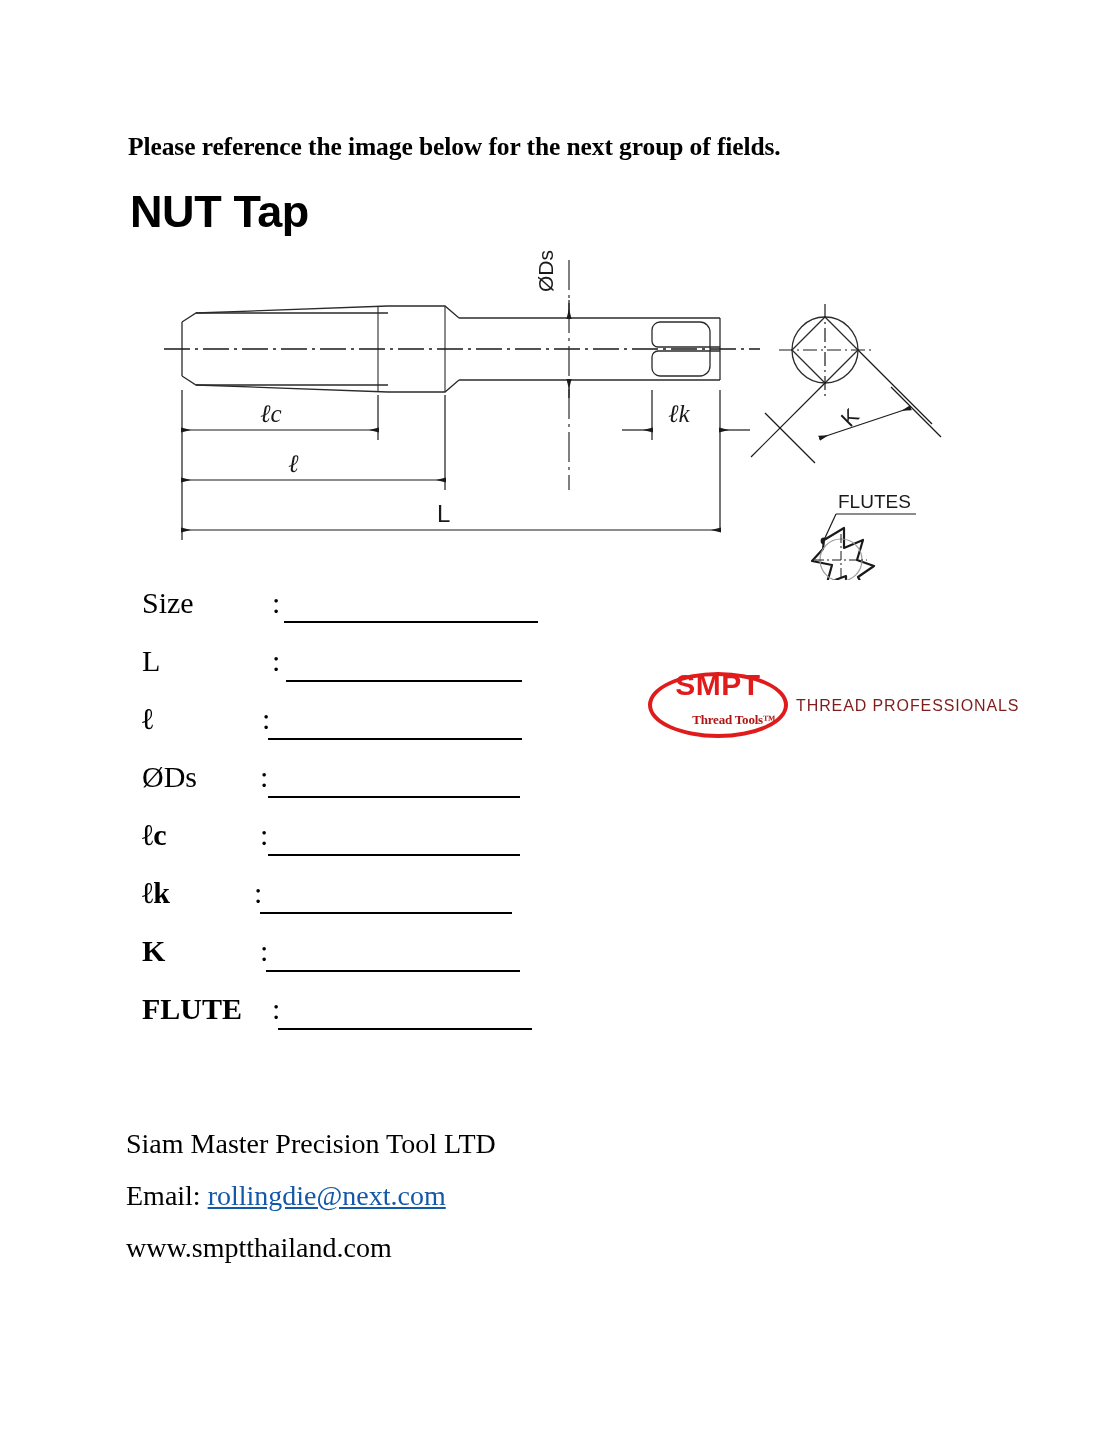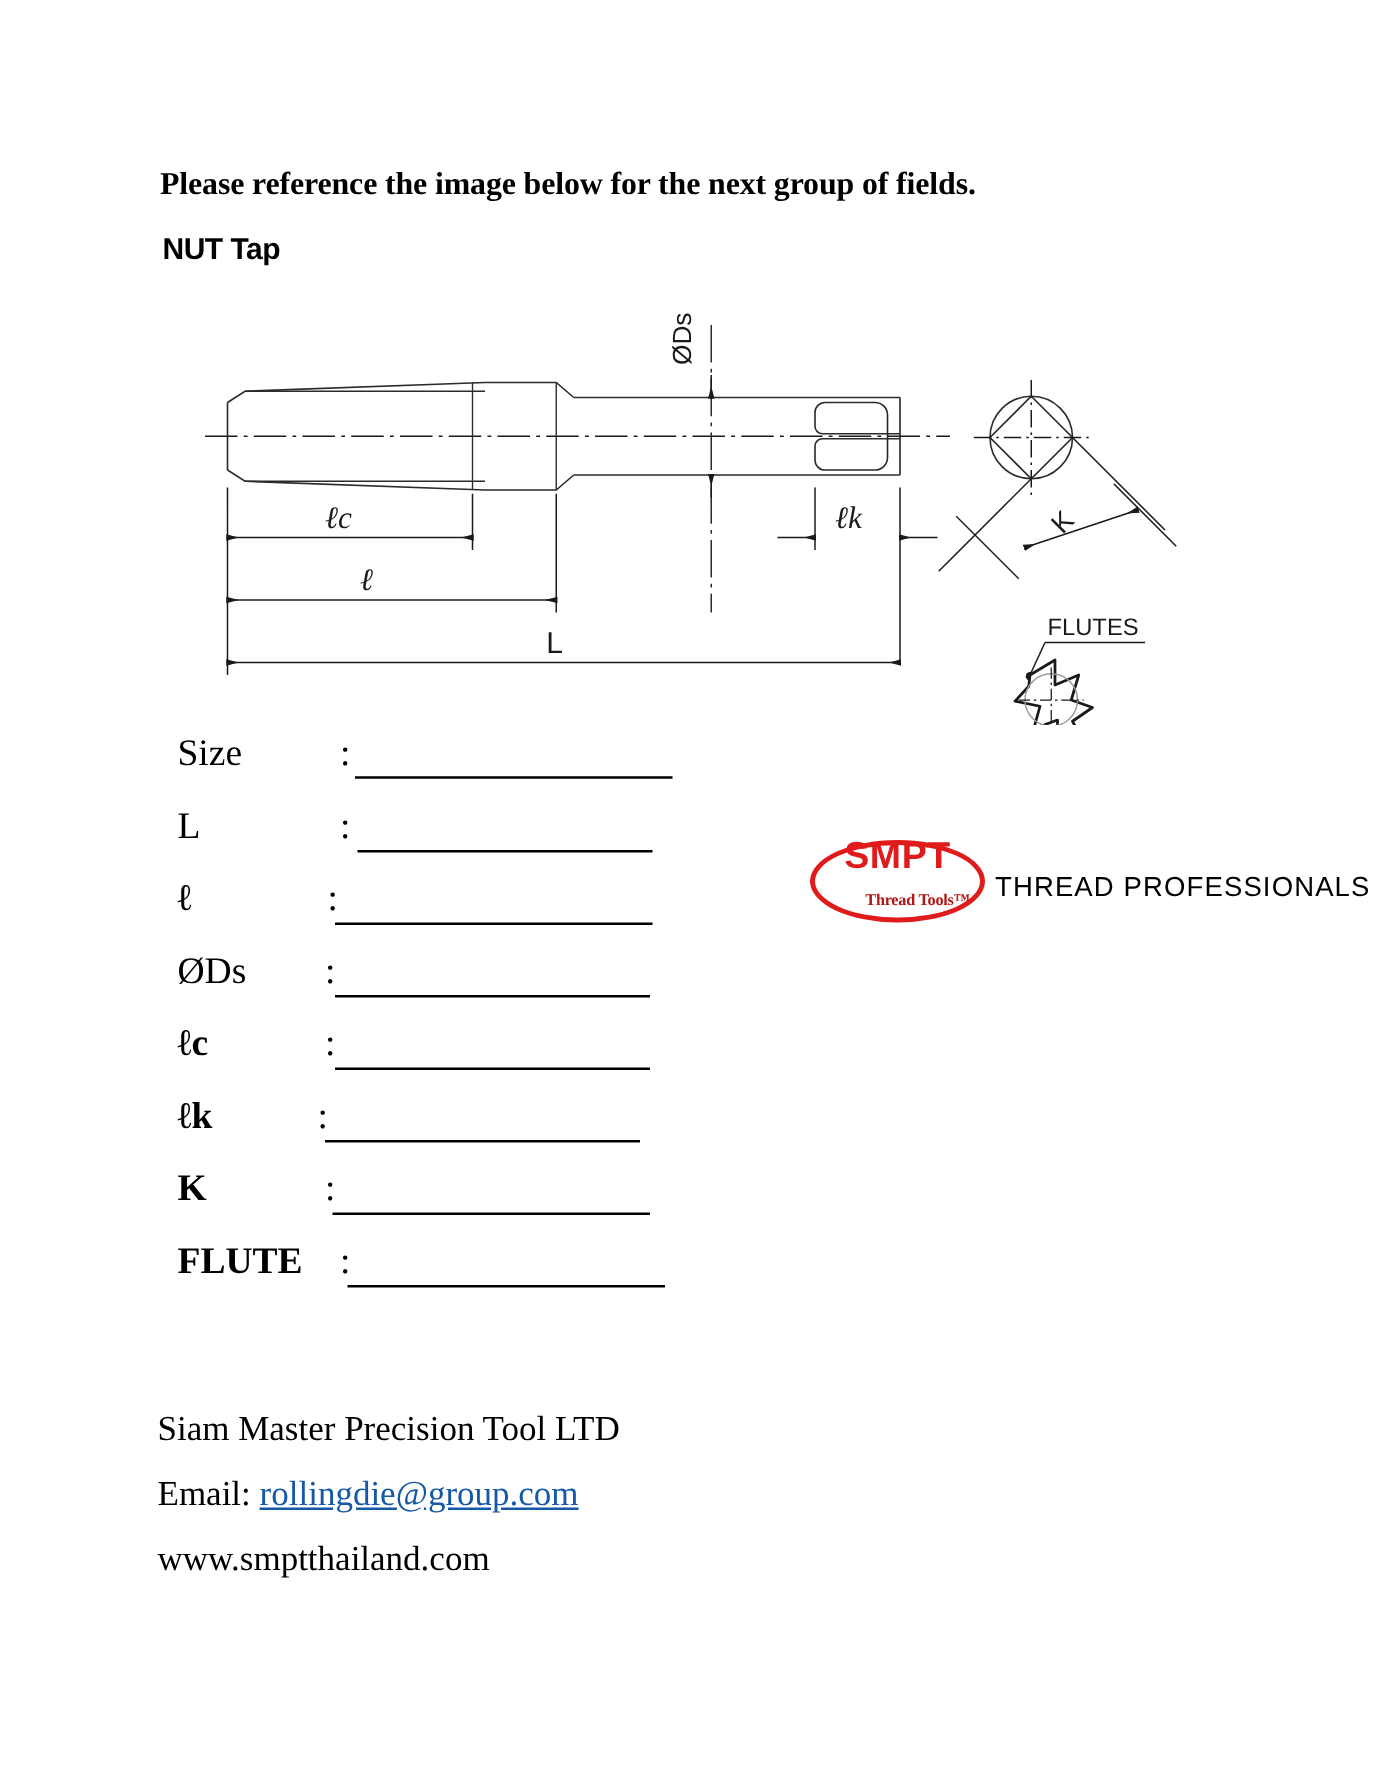--- a/index.html
+++ b/index.html
@@ -35,21 +35,21 @@
     white-space: nowrap;
   }
 
   
   .heading {
     position: absolute;
     left: 130px;
     top: 186px;
     font-family: "Liberation Sans", sans-serif;
     font-weight: bold;
-    font-size: 24px;
+    font-size: 45px;
     letter-spacing: -0.4px;
     white-space: nowrap;
   }
 
   
   .drawing {
     position: absolute;
     left: 160px;
     top: 240px;
     width: 830px;
@@ -131,22 +131,22 @@
     font-weight: bold;
     font-size: 13px;
     color: #b01414;
     letter-spacing: -0.2px;
   }
   .logo-tagline {
     position: absolute;
     left: 148px;
     top: 29px;
     font-family: "Liberation Sans", sans-serif;
-    font-size: 22px;
-    color: #000000;
+    font-size: 16px;
+    color: #7f1d1d;
     letter-spacing: 0.9px;
     white-space: nowrap;
   }
 
   
   .footer {
     position: absolute;
     left: 126px;
     top: 1118px;
     font-size: 28px;
@@ -325,18 +325,18 @@
   <div class="logo-block">
     <div class="logo-oval"></div>
     <div class="logo-smpt">SMPT</div>
     <div class="logo-sub">Thread Tools™</div>
     <div class="logo-tagline">THREAD PROFESSIONALS</div>
   </div>
 
   <div class="footer">
     <div class="footer-line">Siam Master Precision Tool LTD</div>
     <div class="footer-line">
-      <span>Email: </span><a class="email-link" href="#">rollingdie@group.com</a>
+      <span>Email: </span><a class="email-link" href="#">rollingdie@next.com</a>
     </div>
     <div class="footer-line">www.smptthailand.com</div>
   </div>
 
 </div>
 
 </body></html>

